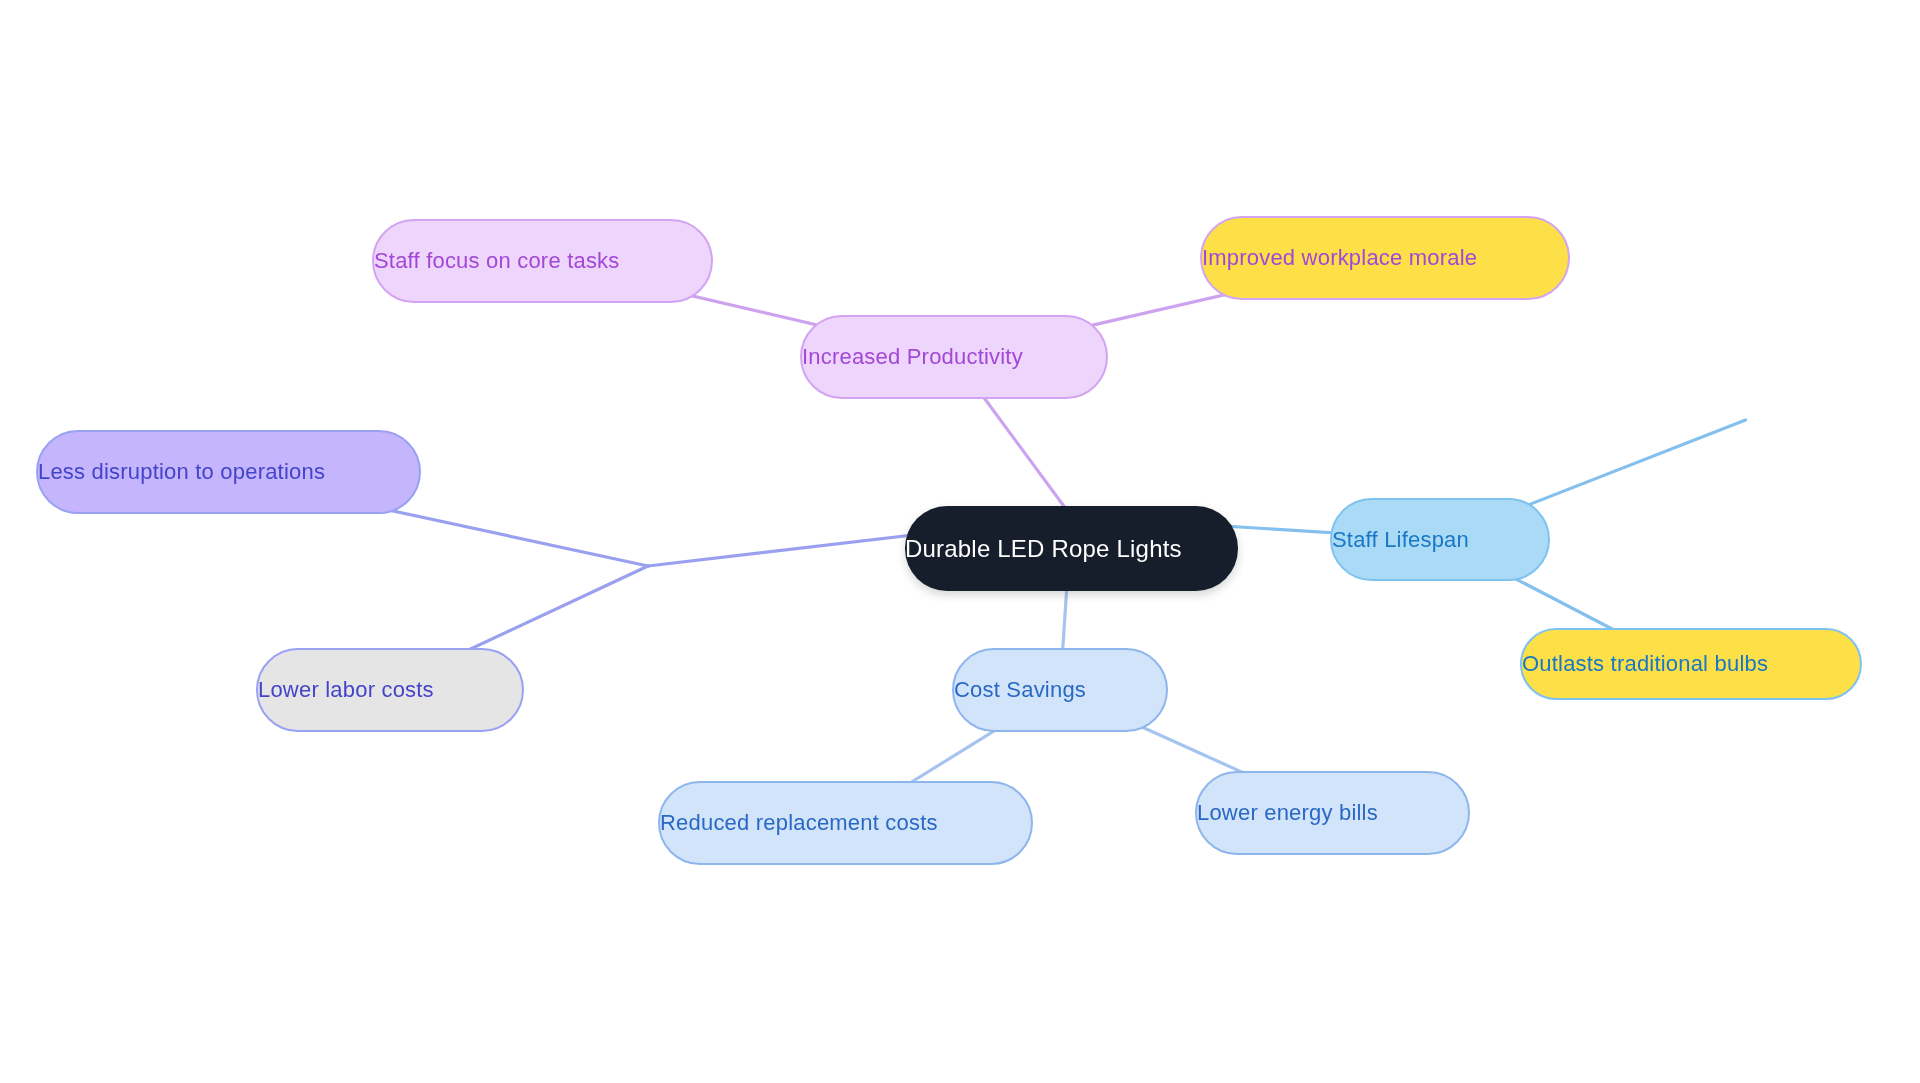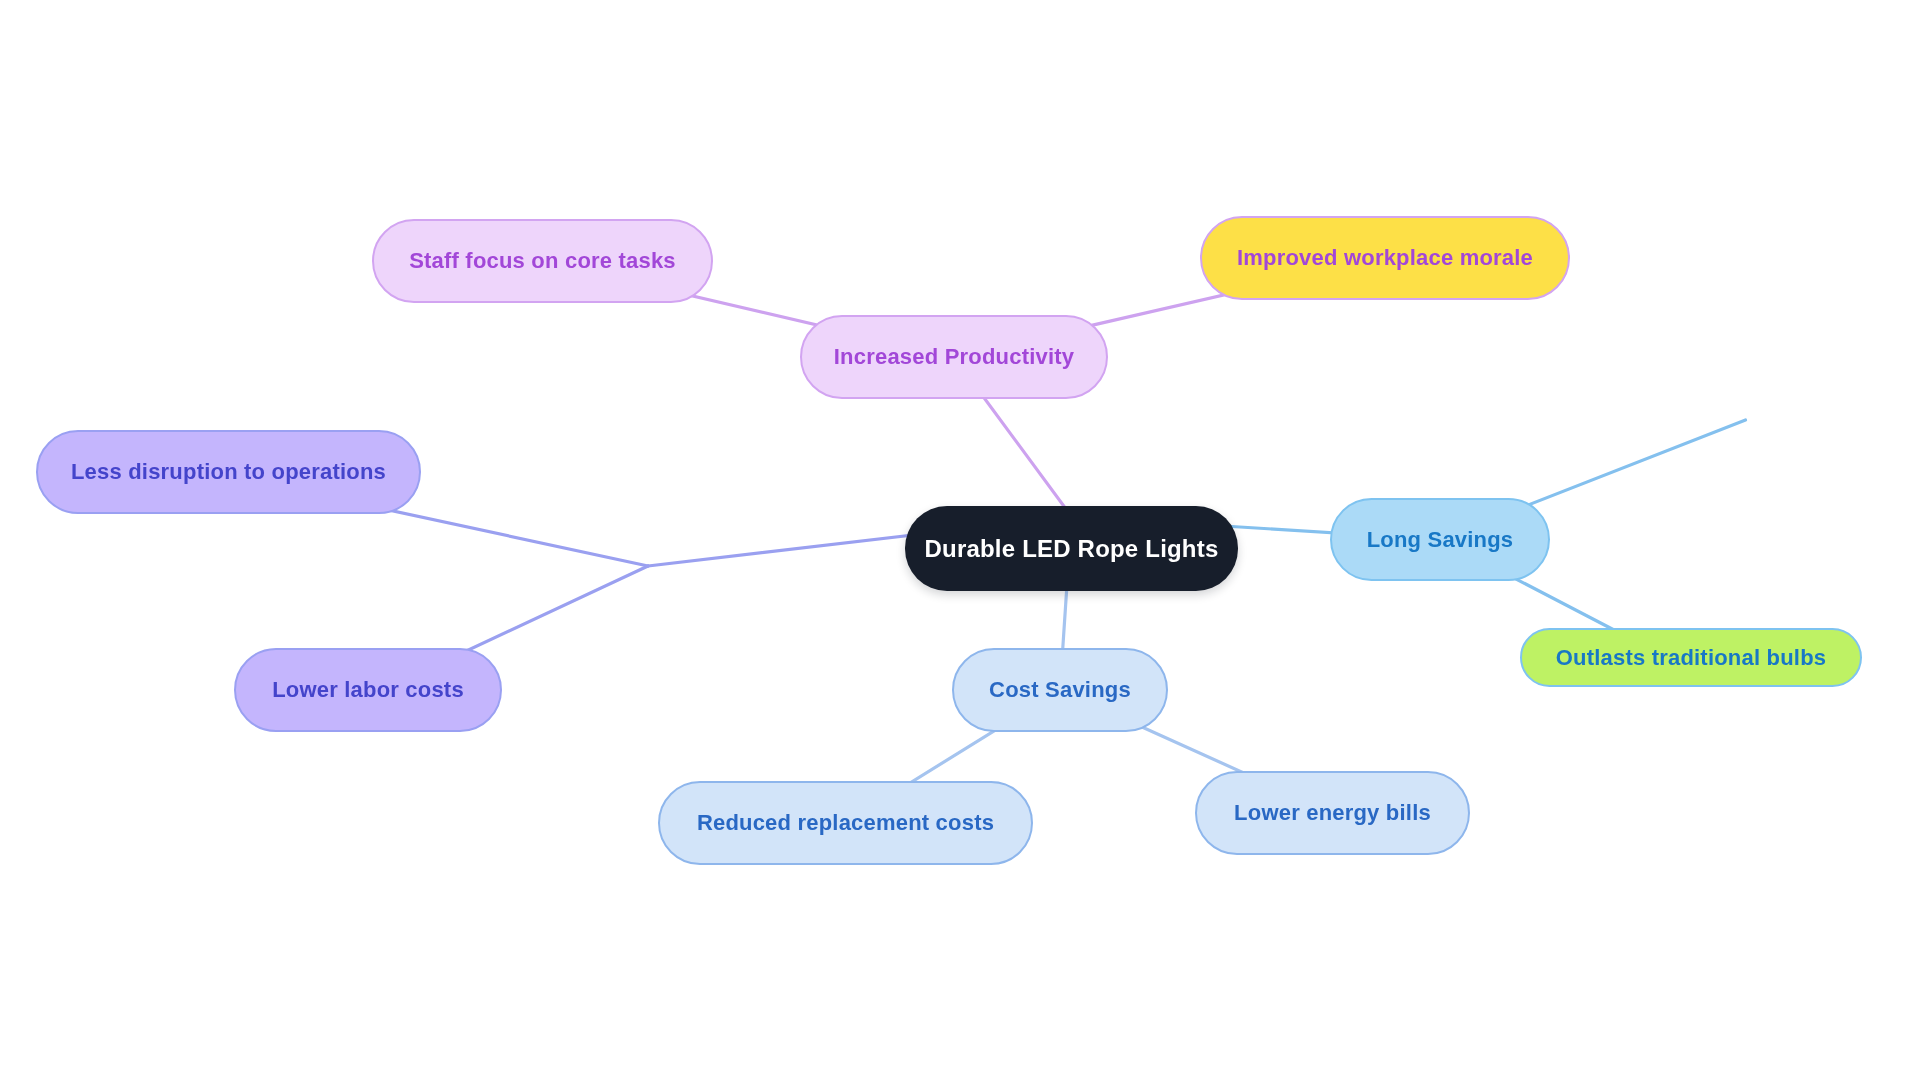--- a/index.html
+++ b/index.html
@@ -20,27 +20,26 @@
     left: 0;
     top: 0;
     width: 1920px;
     height: 1083px;
     pointer-events: none;
   }
   .node {
     position: absolute;
     display: flex;
     align-items: center;
-    justify-content: center;
     box-sizing: border-box;
     border-radius: 42px;
     border: 2px solid transparent;
     white-space: nowrap;
     font-size: 22px;
-    font-weight: 700;
+    font-weight: 400;
     letter-spacing: 0.2px;
     cursor: pointer;
     user-select: none;
   }
   .node.root {
     font-size: 24px;
     border: none;
     box-shadow: 0 4px 10px rgba(15, 20, 32, 0.18);
   }
 </style>
@@ -69,29 +68,29 @@
     <div class="node" style="left: 800px; top: 315px; width: 308px; height: 84px; background: rgb(238, 213, 251); border-color: rgb(210, 164, 241); color: rgb(162, 71, 216);">
       <span>Increased Productivity</span>
     </div>
     <div class="node" style="left: 372px; top: 219px; width: 341px; height: 84px; background: rgb(238, 213, 251); border-color: rgb(210, 164, 241); color: rgb(162, 71, 216);">
       <span>Staff focus on core tasks</span>
     </div>
     <div class="node" style="left: 1200px; top: 216px; width: 370px; height: 84px; background: #fde047; border-color: rgb(210, 164, 241); color: rgb(162, 71, 216);">
       <span>Improved workplace morale</span>
     </div>
     <div class="node" style="left: 1330px; top: 498px; width: 220px; height: 83px; background: rgb(171, 218, 247); border-color: rgb(126, 195, 240); color: rgb(24, 120, 198);">
-      <span>Long Savings</span>
+      <span>Staff Lifespan</span>
     </div>
-    <div class="node" style="left: 1520px; top: 628px; width: 342px; height: 59px; background: #bef264; border-color: rgb(126, 195, 240); color: rgb(24, 120, 198);">
+    <div class="node" style="left: 1520px; top: 628px; width: 342px; height: 72px; background: #fde047; border-color: rgb(126, 195, 240); color: rgb(24, 120, 198);">
       <span>Outlasts traditional bulbs</span>
     </div>
     <div class="node" style="left: 36px; top: 430px; width: 385px; height: 84px; background: #c4b5fd; border-color: rgb(154, 160, 242); color: rgb(68, 68, 203);">
       <span>Less disruption to operations</span>
     </div>
-    <div class="node" style="left: 234px; top: 648px; width: 268px; height: 84px; background: #c4b5fd; border-color: rgb(154, 160, 242); color: rgb(68, 68, 203);">
+    <div class="node" style="left: 256px; top: 648px; width: 268px; height: 84px; background: #e5e5e5; border-color: rgb(154, 160, 242); color: rgb(68, 68, 203);">
       <span>Lower labor costs</span>
     </div>
     <div class="node" style="left: 952px; top: 648px; width: 216px; height: 84px; background: rgb(210, 228, 249); border-color: rgb(142, 182, 236); color: rgb(41, 104, 196);">
       <span>Cost Savings</span>
     </div>
     <div class="node" style="left: 658px; top: 781px; width: 375px; height: 84px; background: rgb(210, 228, 249); border-color: rgb(142, 182, 236); color: rgb(41, 104, 196);">
       <span>Reduced replacement costs</span>
     </div>
     <div class="node" style="left: 1195px; top: 771px; width: 275px; height: 84px; background: rgb(210, 228, 249); border-color: rgb(142, 182, 236); color: rgb(41, 104, 196);">
       <span>Lower energy bills</span>

